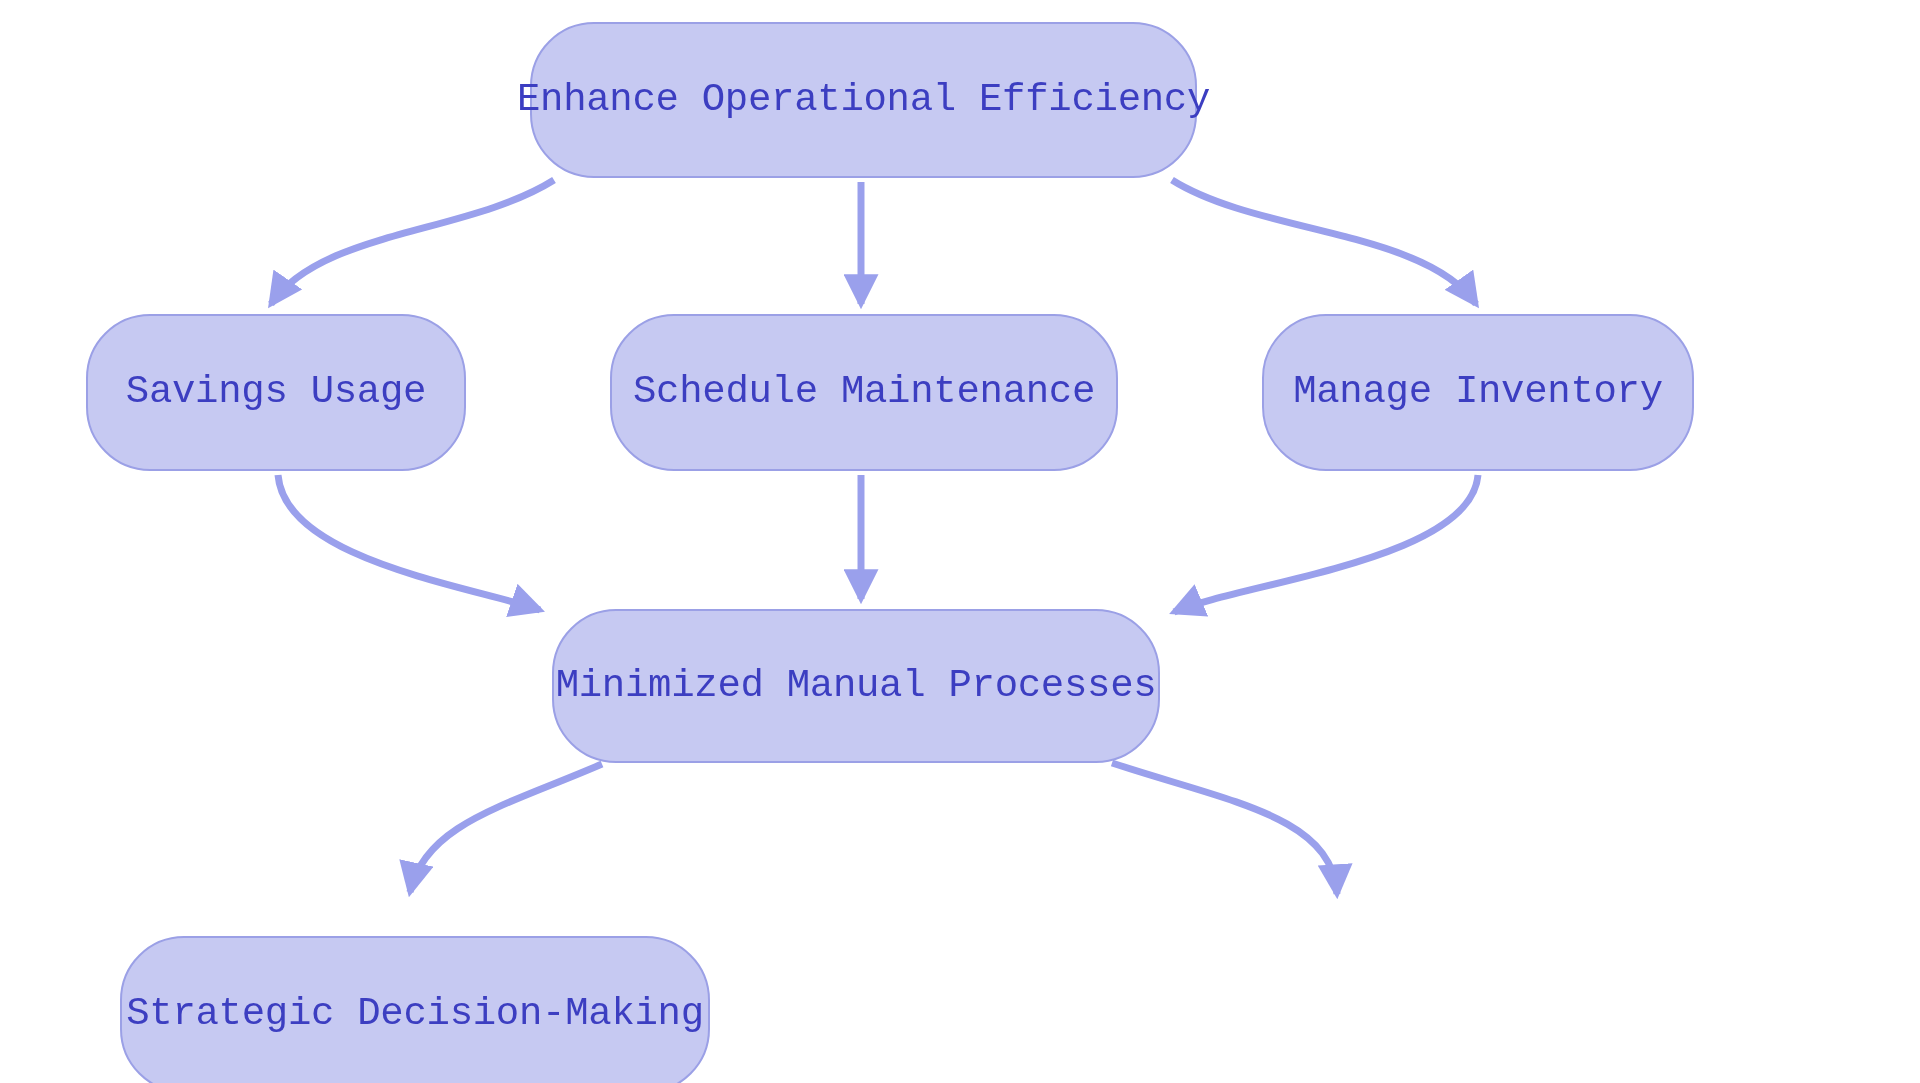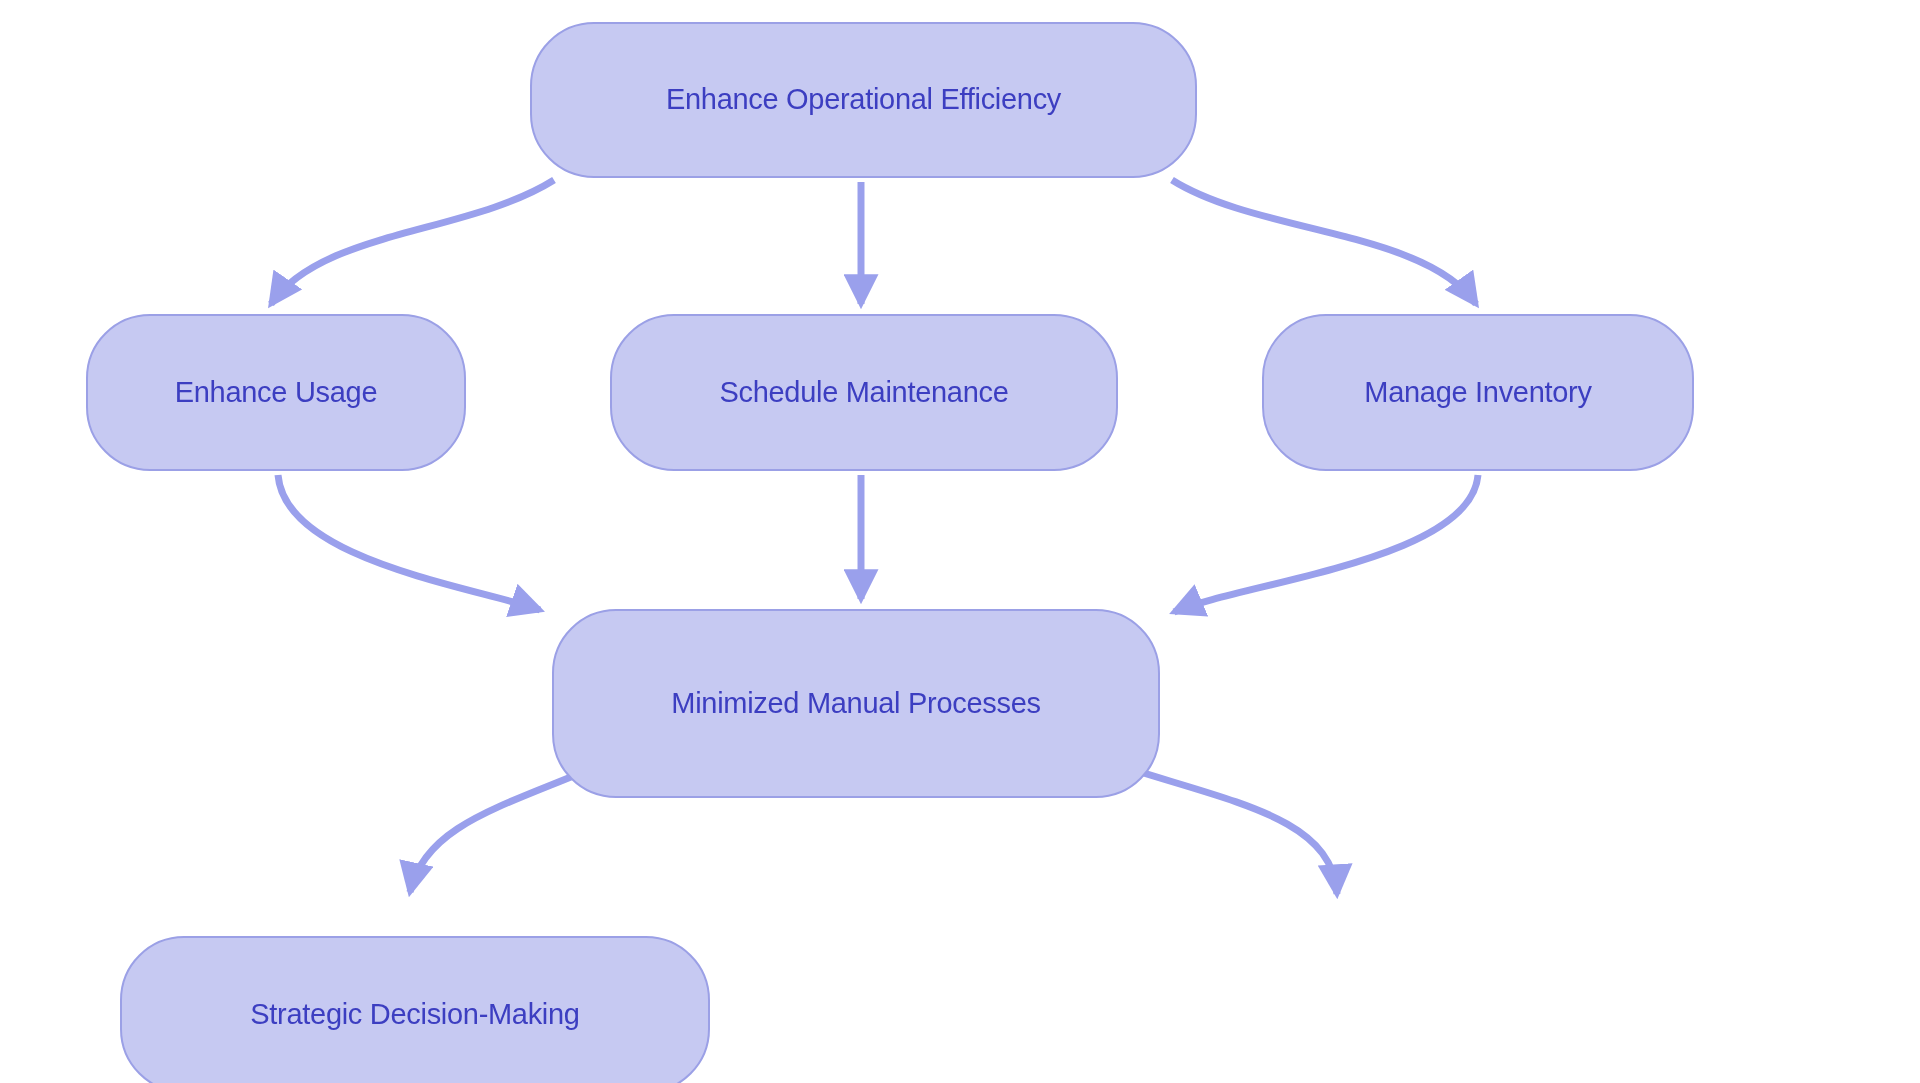--- a/index.html
+++ b/index.html
@@ -40,32 +40,33 @@
     border: 2px solid var(--node-border);
     border-radius: 64px;
     display: flex;
     align-items: center;
     justify-content: center;
     text-align: center;
     padding: 0 24px;
   }
   .node-label {
     color: var(--node-text);
-    font-size: 29px;
+    font-size: 39px;
     font-weight: 400;
     letter-spacing: -0.3px;
     line-height: 1.15;
     white-space: nowrap;
+    font-family: Liberation Mono, monospace;
   }
   
   #node-enhance   { left: 530px;  top: 22px;  width: 667px; height: 156px; }
   #node-monitor   { left: 86px;   top: 314px; width: 380px; height: 157px; }
   #node-schedule  { left: 610px;  top: 314px; width: 508px; height: 157px; }
   #node-inventory { left: 1262px; top: 314px; width: 432px; height: 157px; }
-  #node-minimized { left: 552px;  top: 609px; width: 608px; height: 189px; }
+  #node-minimized { left: 552px;  top: 609px; width: 608px; height: 154px; }
   #node-strategic { left: 120px;  top: 936px; width: 590px; height: 157px; }
   #node-benefits  { left: 845px;  top: 902px; width: 985px; height: 157px; }
 </style>
 </head>
 <body style="background: rgb(255, 255, 255);">
 
 <div class="canvas">
 
   <svg class="edges" viewBox="0 0 1920 1083" xmlns="http://www.w3.org/2000/svg">
     <defs>
@@ -80,21 +81,21 @@
     <path class="edge" d="M 861 475 L 861 599" marker-end="url(#arrowhead)"></path>
     <path class="edge" d="M 1478 475 C 1471 560, 1245 582, 1174 612" marker-end="url(#arrowhead)"></path>
     <path class="edge" d="M 602 764 C 505 806, 425 824, 410 892" marker-end="url(#arrowhead)"></path>
     <path class="edge" d="M 1112 763 C 1230 802, 1332 816, 1337 894" marker-end="url(#arrowhead)"></path>
   </svg>
 
   <div class="node" id="node-enhance">
     <span class="node-label">Enhance Operational Efficiency</span>
   </div>
   <div class="node" id="node-monitor">
-    <span class="node-label">Enhance Usage</span>
+    <span class="node-label">Savings Usage</span>
   </div>
   <div class="node" id="node-inventory">
     <span class="node-label">Manage Inventory</span>
   </div>
   <div class="node" id="node-schedule">
     <span class="node-label">Schedule Maintenance</span>
   </div>
   <div class="node" id="node-minimized">
     <span class="node-label">Minimized Manual Processes</span>
   </div>

